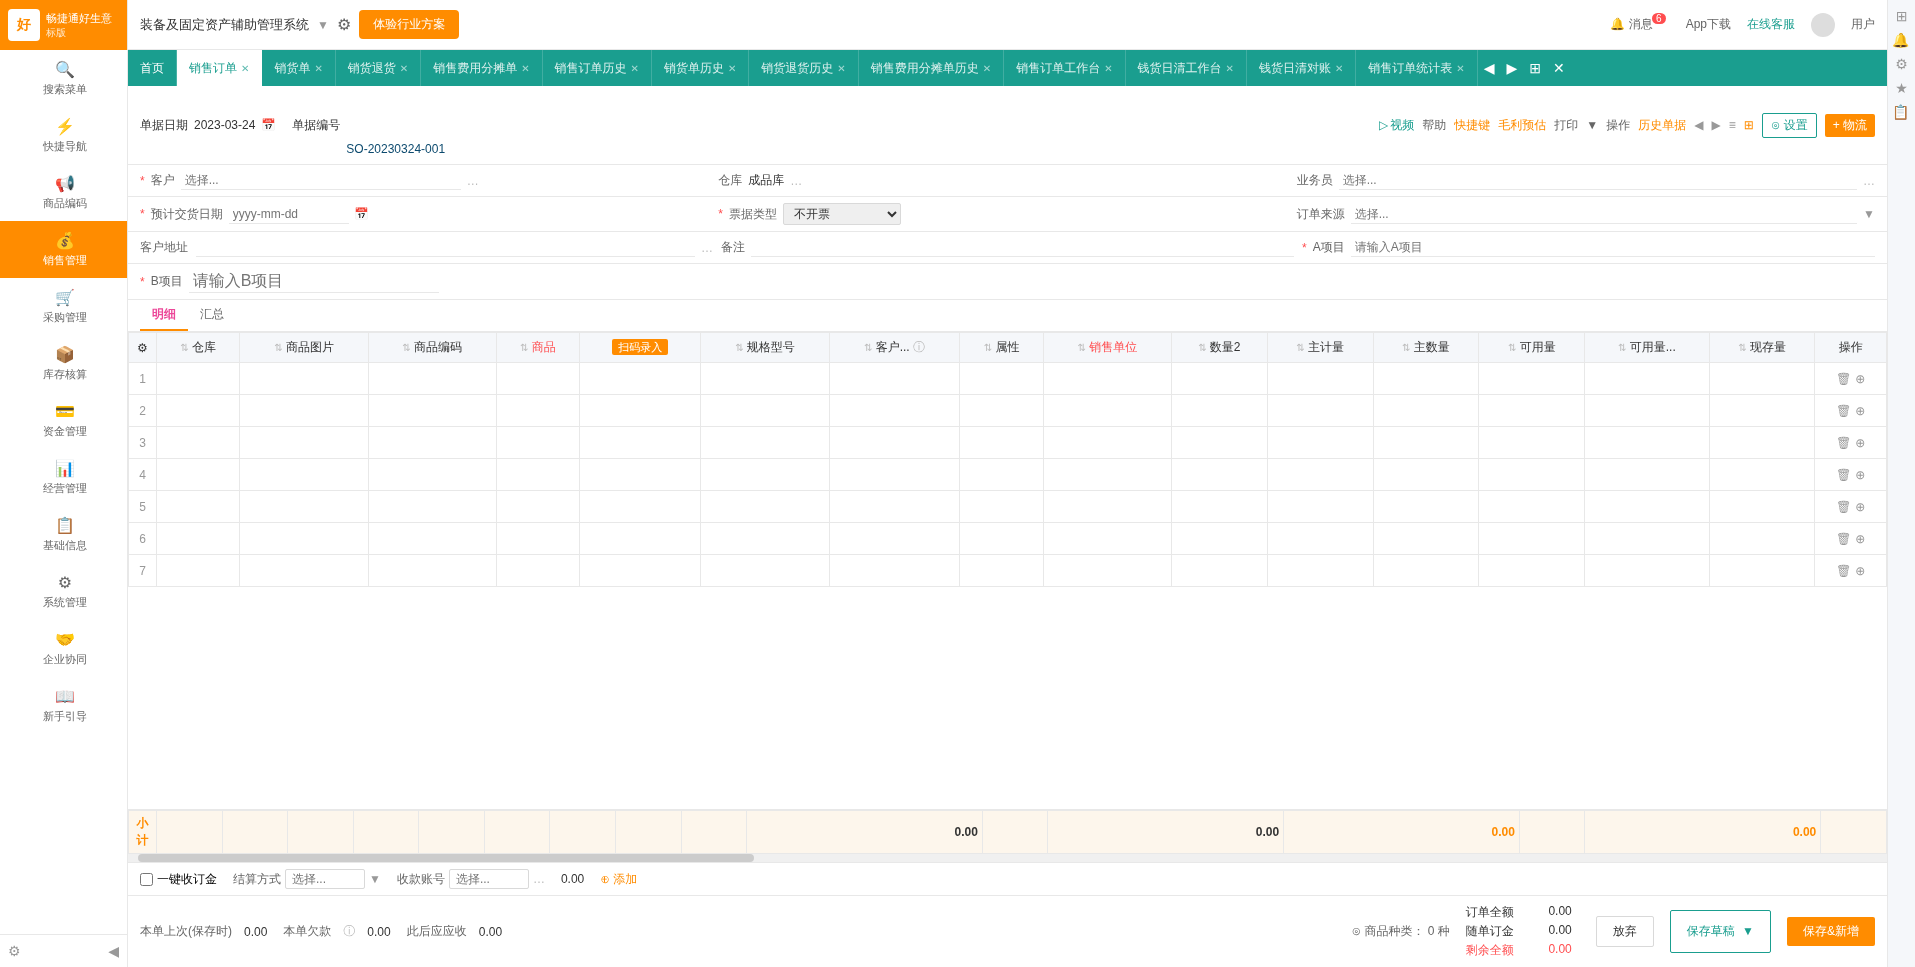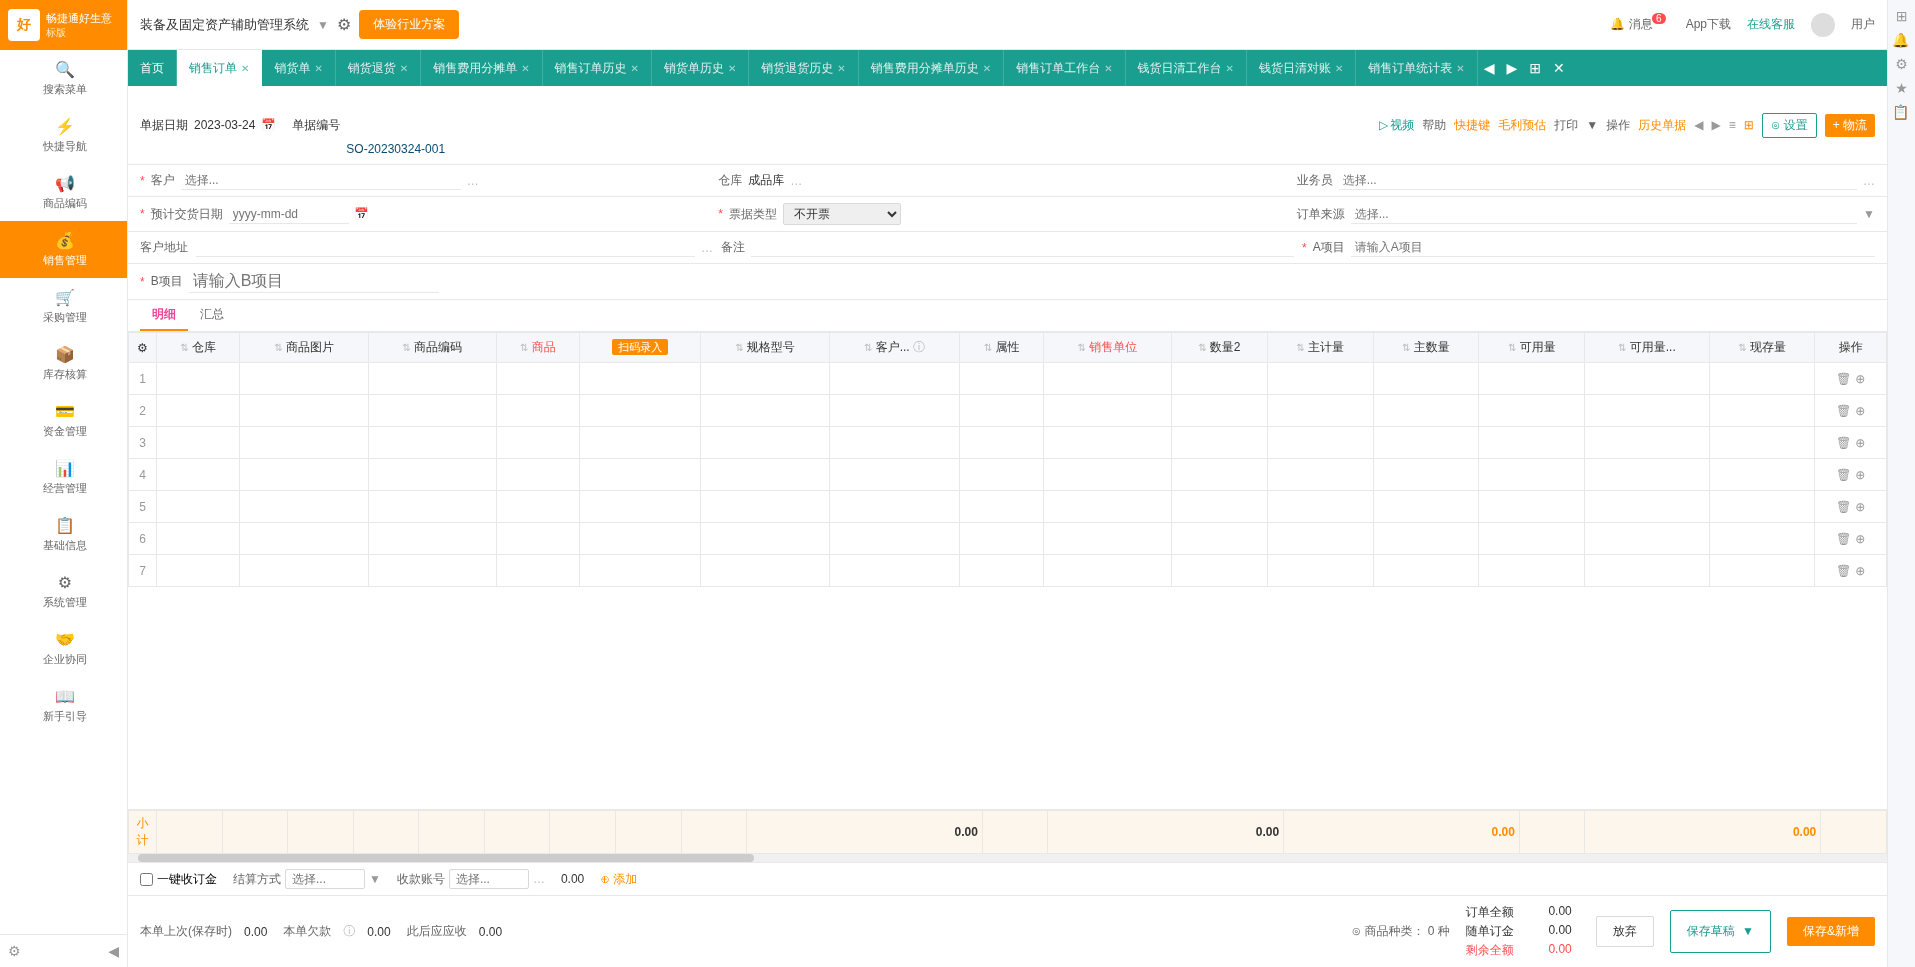--- a/index.html
+++ b/index.html
@@ -582,21 +582,21 @@
     </td>
             </tr>
           </tbody>
       </table>
     </div>
 
     <div style="background:#fdf6ec;border-top:1px solid #e8e8e8;">
       <table style="width:100%;border-collapse:collapse;font-size:12px;">
         <tbody>
             <tr>
-          <td style="width:28px;border:1px solid #e8e8e8;padding:4px;text-align:center;color:#ff8c00;font-weight:normal;">小计</td>
+          <td style="width:28px;border:1px solid #e8e8e8;padding:4px;text-align:center;color:#ff8c00;font-weight:bold;">小计</td>
           <td style="border:1px solid #e8e8e8;padding:4px;"></td>
           <td style="border:1px solid #e8e8e8;padding:4px;"></td>
           <td style="border:1px solid #e8e8e8;padding:4px;"></td>
           <td style="border:1px solid #e8e8e8;padding:4px;"></td>
           <td style="border:1px solid #e8e8e8;padding:4px;"></td>
           <td style="border:1px solid #e8e8e8;padding:4px;"></td>
           <td style="border:1px solid #e8e8e8;padding:4px;"></td>
           <td style="border:1px solid #e8e8e8;padding:4px;"></td>
           <td style="border:1px solid #e8e8e8;padding:4px;"></td>
           <td style="border:1px solid #e8e8e8;padding:4px;text-align:right;color:#333;font-weight:bold;">0.00</td>

